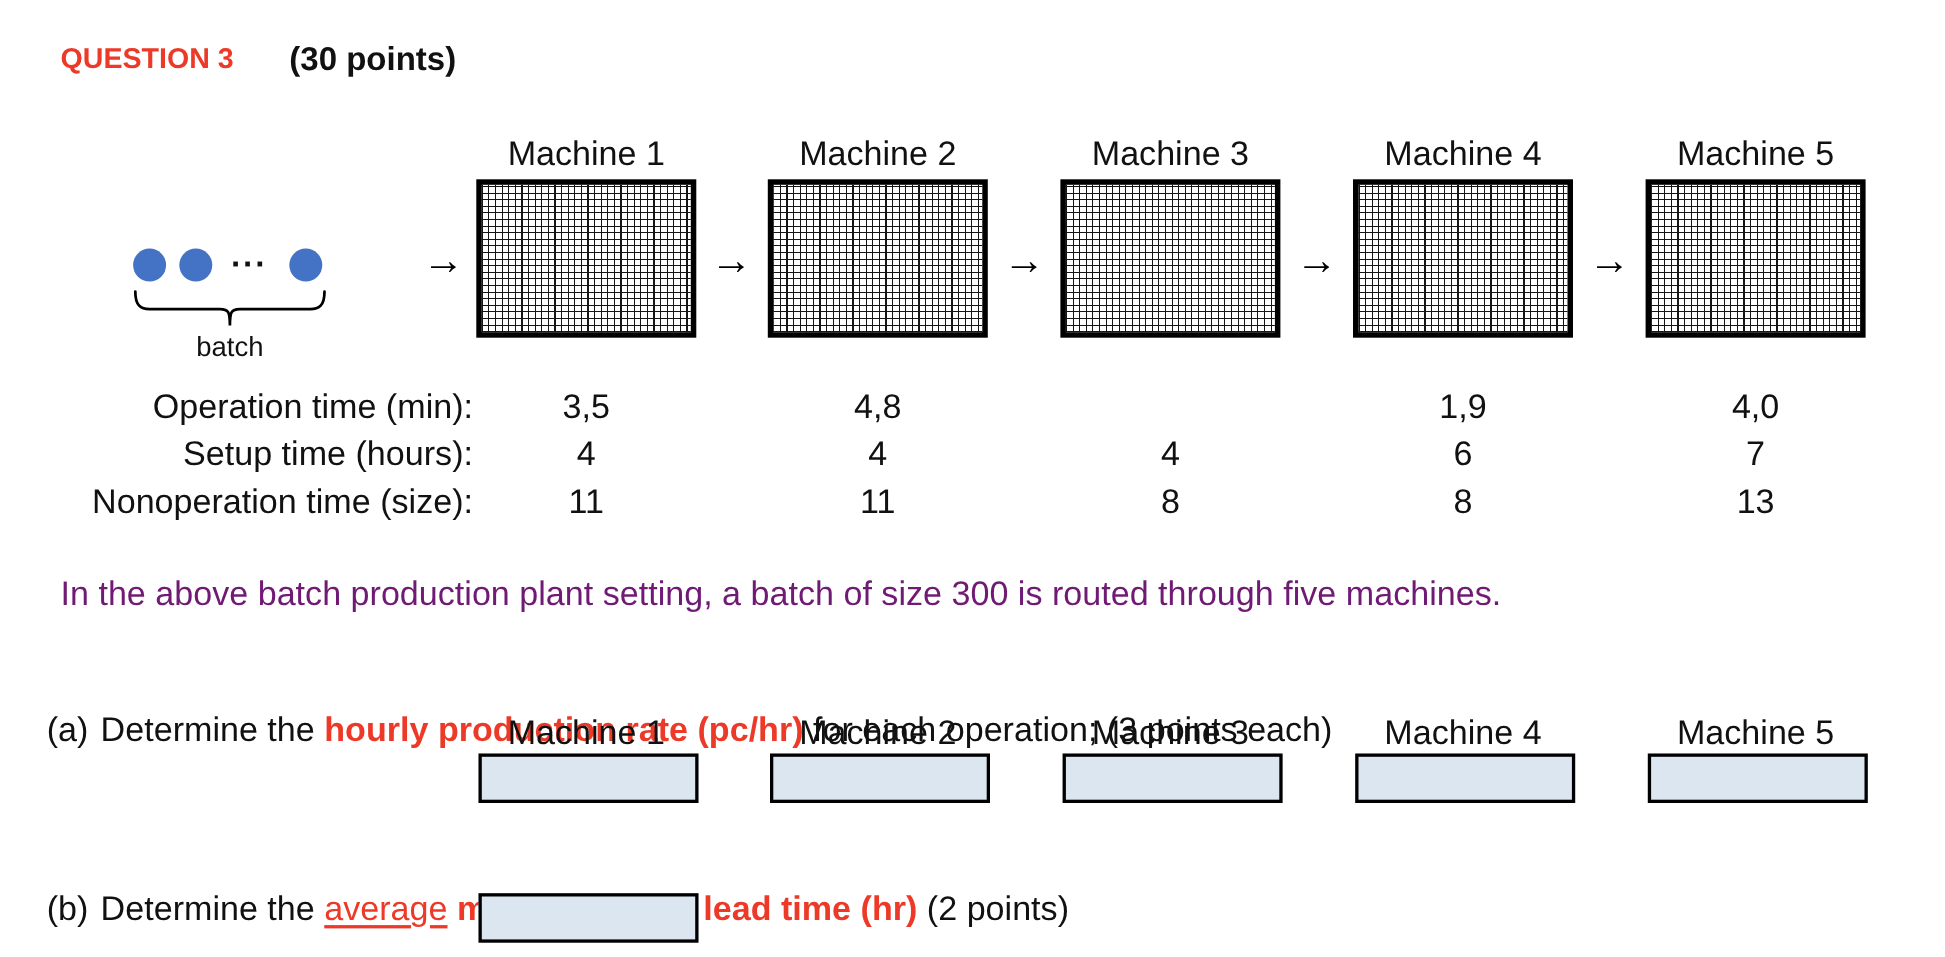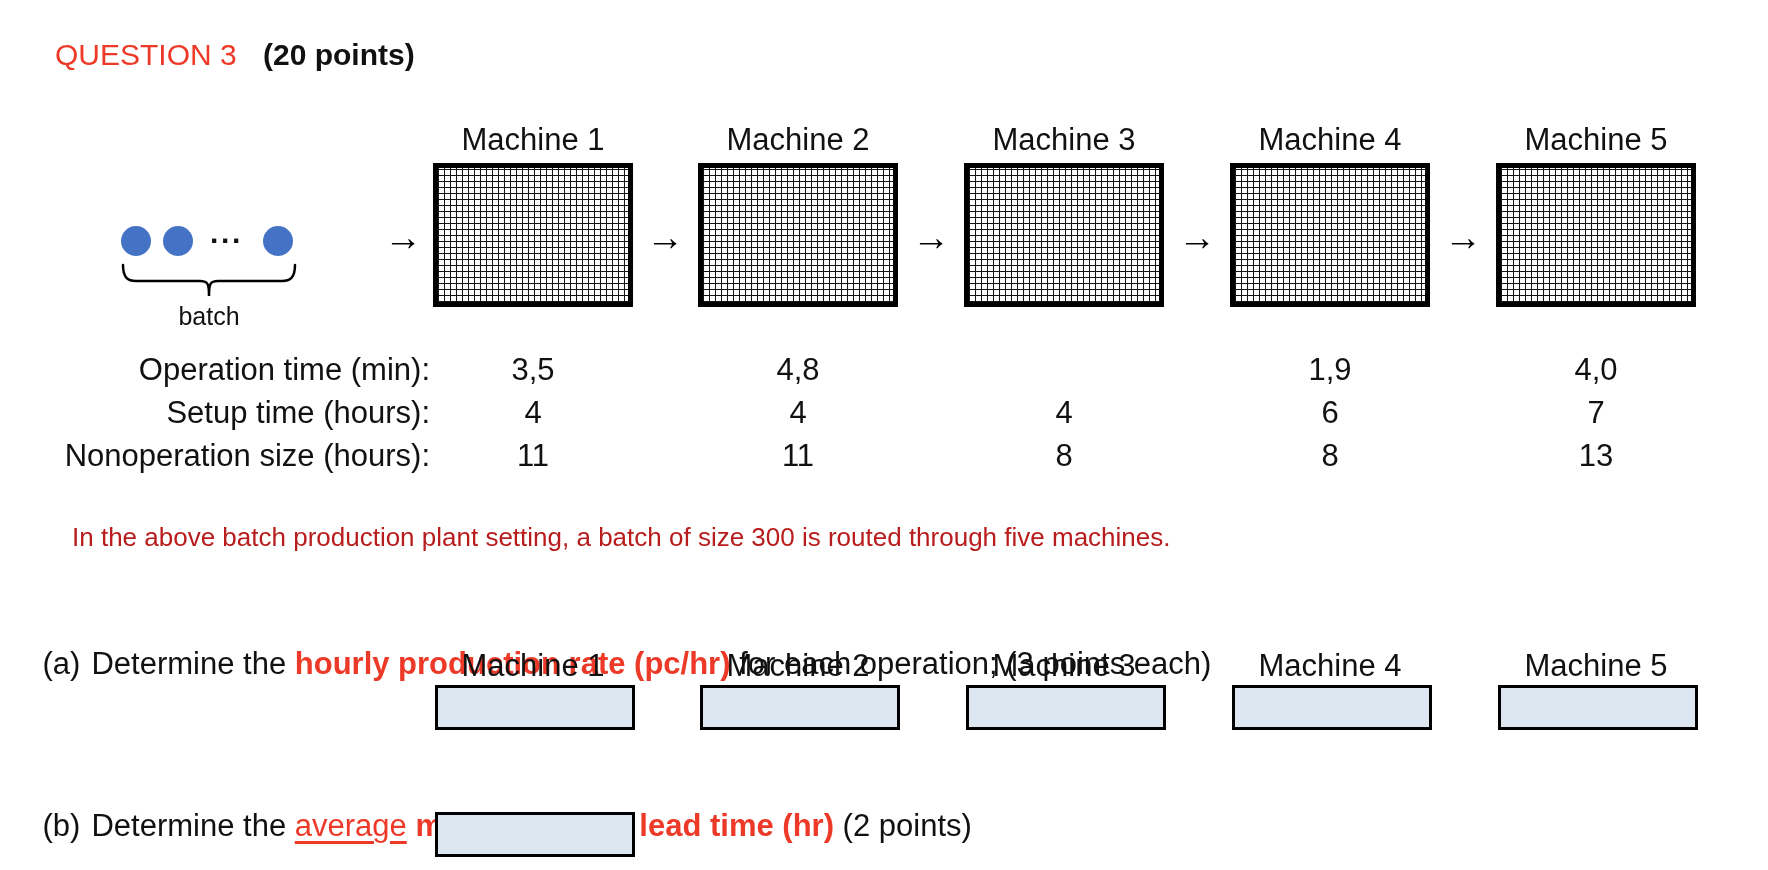--- a/index.html
+++ b/index.html
@@ -11,21 +11,21 @@
     background: #ffffff;
     font-family: "Liberation Sans", sans-serif;
     color: #111;
     overflow: hidden;
   }
   .abs { position: absolute; }
 
   
   .title-q {
     left: 55px; top: 38px;
-    font-size: 30px; font-weight: normal; color: var(--red);
+    font-size: 26px; font-weight: bold; color: var(--red);
   }
   .title-pts {
     left: 263px; top: 38px;
     font-size: 30px; font-weight: bold; color: #111;
   }
 
   
   .m-label {
     width: 200px; text-align: center;
     font-size: 31px; color: #111; white-space: nowrap;
@@ -60,43 +60,43 @@
     left: 0; width: 430px; text-align: right;
     font-size: 31px; color: #111; white-space: nowrap;
   }
   .t-val {
     width: 200px; text-align: center;
     font-size: 31px; color: #111;
   }
 
   
   .paragraph {
-    left: 72px; top: 522px;
-    font-size: 26px; color: #b91c1c; white-space: pre;
+    left: 55px; top: 522px;
+    font-size: 31px; color: #701a75; white-space: pre;
   }
   .q-line { font-size: 31px; color: #111; white-space: pre; }
   .q-tag  { display: inline-block; width: 49px; }
   .hl     { color: var(--red); font-weight: bold; text-align: center; }
   .hl-u   { color: var(--red); font-weight: normal; text-decoration: underline; text-decoration-thickness: 3px; text-underline-offset: 5px; }
 
   
   .answer-box {
     width: 200px; height: 45px;
     border: 3px solid #000;
     background: var(--fill);
     cursor: text;
   }
 </style>
 </head>
 <body>
 
 <div class="page">
 
   <span class="abs title-q">QUESTION 3</span>
-  <span class="abs title-pts">(20 points)</span>
+  <span class="abs title-pts">(30 points)</span>
 
   <div class="abs batch-dot" style="left:121px; top:226px;"></div>
   <div class="abs batch-dot" style="left:163px; top:226px;"></div>
   <span class="abs batch-dots-text" style="left:210px; top:224px;">···</span>
   <div class="abs batch-dot" style="left:263px; top:226px;"></div>
   <svg class="abs" style="left:120px; top:262px;" width="178" height="40" viewBox="0 0 178 40">
     <path d="M3,3 C3,16 8,19 16,19 L80,19 C88,19 89,22 89,34 C89,22 90,19 98,19 L162,19 C170,19 175,16 175,3" fill="none" stroke="#000" stroke-width="2.5" stroke-linecap="round"></path>
   </svg>
   <div class="abs batch-label" style="left:134px; top:302px;">batch</div>
 
@@ -124,21 +124,21 @@
   <div class="abs t-val" style="left:1230px; top:352px;">1,9</div>
   <div class="abs t-val" style="left:1496px; top:352px;">4,0</div>
 
   <div class="abs t-row-label" style="top:395px;">Setup time (hours):</div>
   <div class="abs t-val" style="left:433px; top:395px;">4</div>
   <div class="abs t-val" style="left:698px; top:395px;">4</div>
   <div class="abs t-val" style="left:964px; top:395px;">4</div>
   <div class="abs t-val" style="left:1230px; top:395px;">6</div>
   <div class="abs t-val" style="left:1496px; top:395px;">7</div>
 
-  <div class="abs t-row-label" style="top:438px;">Nonoperation size (hours):</div>
+  <div class="abs t-row-label" style="top:438px;">Nonoperation time (size):</div>
   <div class="abs t-val" style="left:433px; top:438px;">11</div>
   <div class="abs t-val" style="left:698px; top:438px;">11</div>
   <div class="abs t-val" style="left:964px; top:438px;">8</div>
   <div class="abs t-val" style="left:1230px; top:438px;">8</div>
   <div class="abs t-val" style="left:1496px; top:438px;">13</div>
 
   <div class="abs paragraph">In the above batch production plant setting, a batch of size 300 is routed through five machines.</div>
 
   <div class="abs q-line" style="left:8px; top:610px;">
     <span class="q-tag">(a)</span><span>Determine the </span><span class="hl">hourly production rate (pc/hr)</span><span> for each operation; (3 points each)</span>

